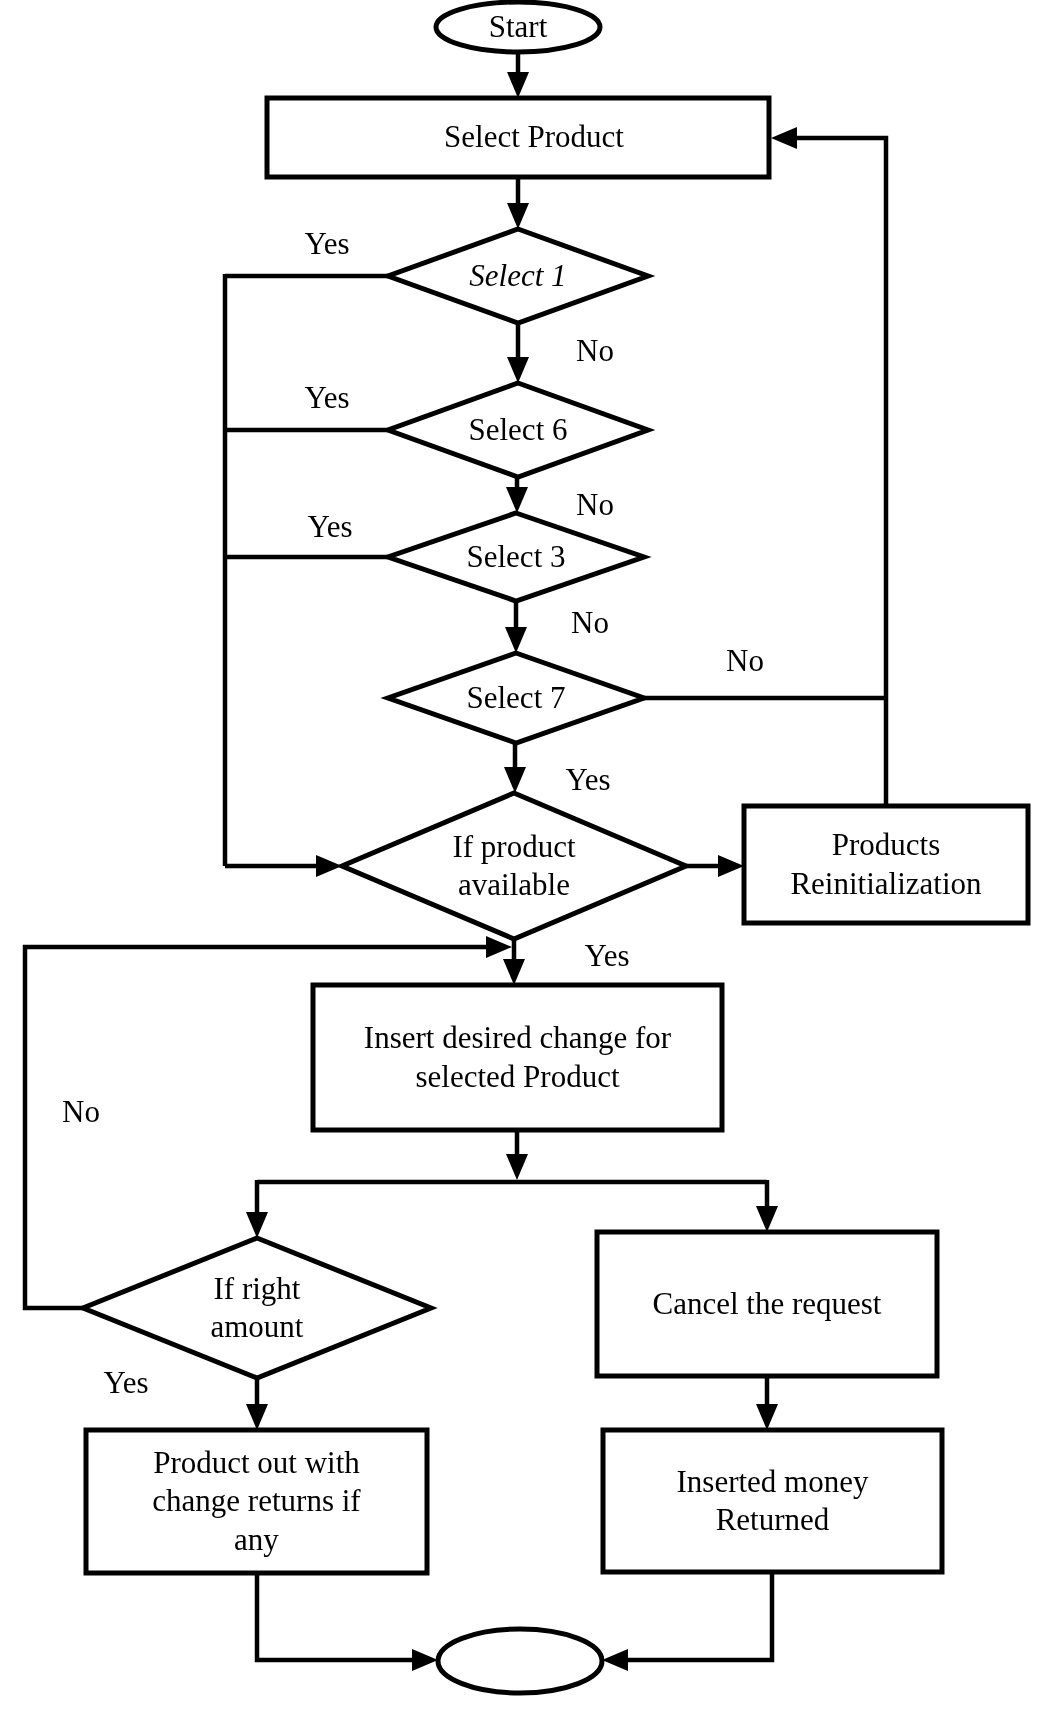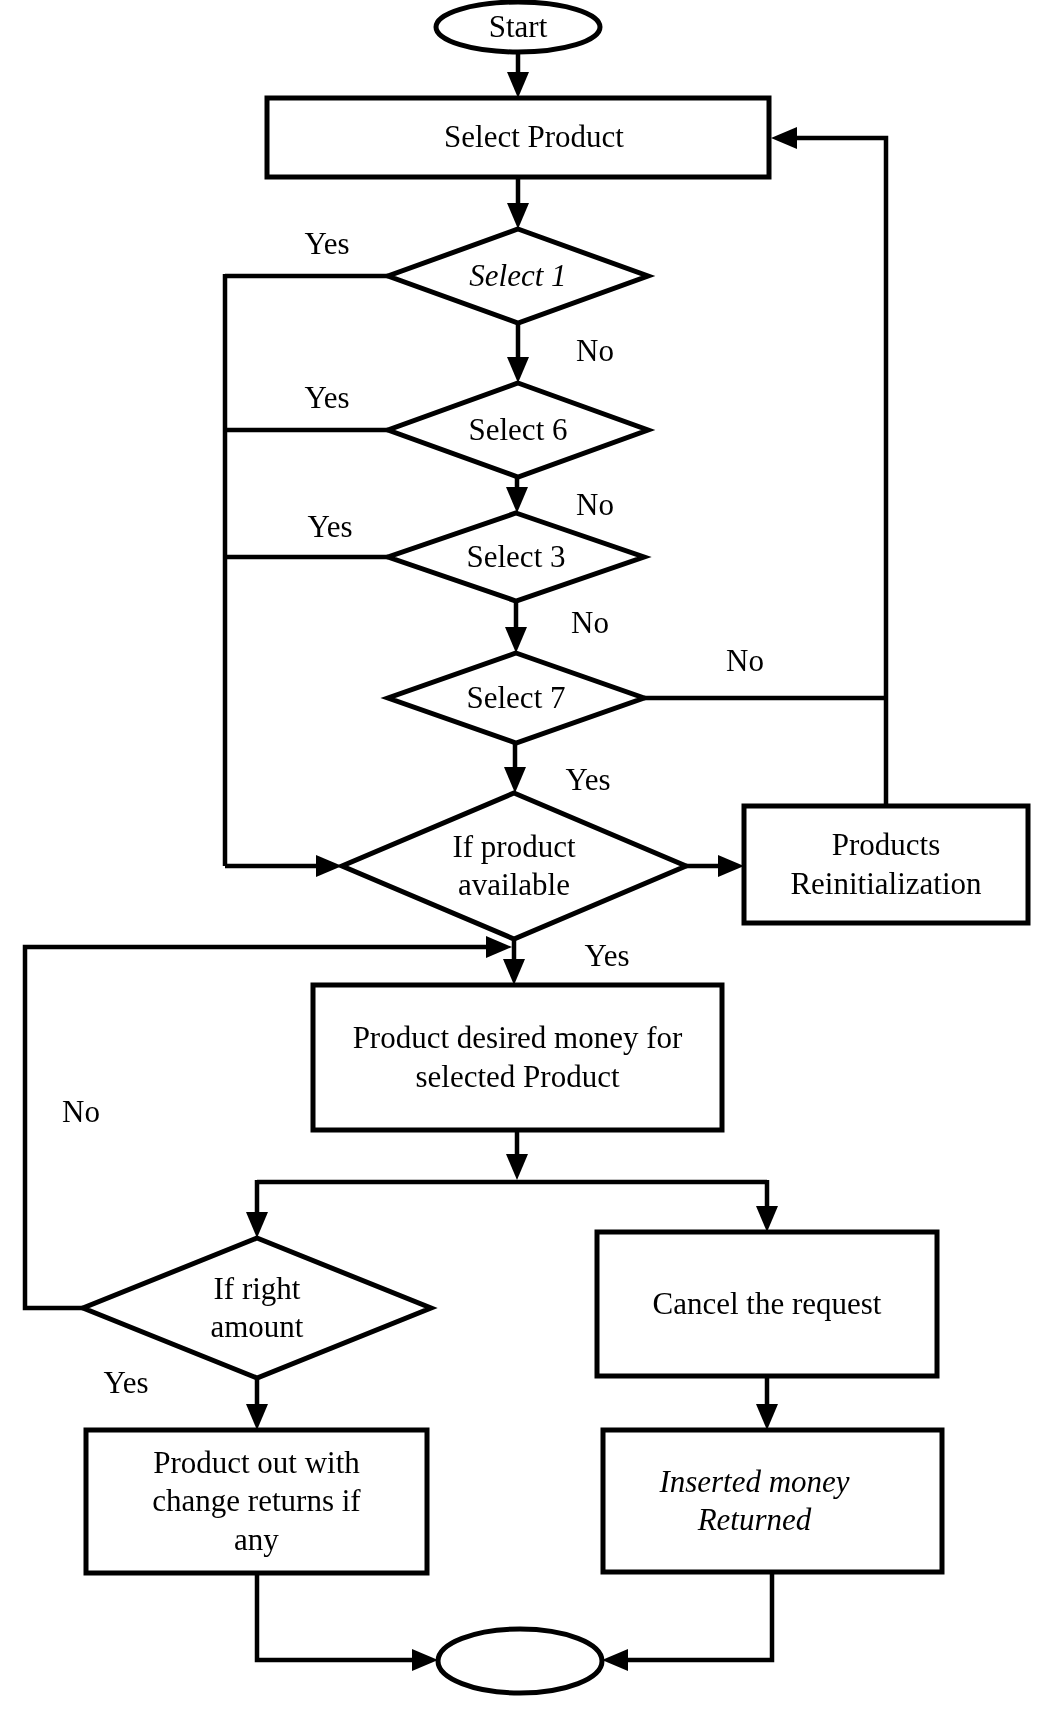--- a/index.html
+++ b/index.html
@@ -141,29 +141,29 @@
   <div class="node-label" style="left:438px;top:2px;width:160px;height:50px;">Start</div>
   <div class="node-label" style="left:283px;top:98px;width:502px;height:79px;">Select Product</div>
   <div class="node-label" style="left:388px;top:229px;width:260px;height:94px;font-style:italic;">Select 1</div>
   <div class="node-label" style="left:388px;top:383px;width:260px;height:94px;">Select 6</div>
   <div class="node-label" style="left:388px;top:513px;width:256px;height:88px;font-family:Liberation Serif, serif;">Select 3</div>
   <div class="node-label" style="left:388px;top:653px;width:256px;height:90px;">Select 7</div>
   <div class="node-label" style="left:744px;top:806px;width:284px;height:117px;">Products
 Reinitialization</div>
   <div class="node-label" style="left:342px;top:793px;width:344px;height:146px;">If product
 available</div>
-  <div class="node-label" style="left:313px;top:985px;width:409px;height:145px;">Product desired money for
+  <div class="node-label" style="left:313px;top:985px;width:409px;height:145px;">Insert desired change for
 selected Product</div>
   <div class="node-label" style="left:83px;top:1238px;width:348px;height:140px;">If right
 amount</div>
   <div class="node-label" style="left:86px;top:1430px;width:341px;height:143px;">Product out with
 change returns if
 any</div>
   <div class="node-label" style="left:597px;top:1232px;width:340px;height:144px;">Cancel the request</div>
-  <div class="node-label" style="left:585px;top:1430px;width:339px;height:142px;font-style:italic;">Inserted money
+  <div class="node-label" style="left:603px;top:1430px;width:339px;height:142px;">Inserted money
 Returned</div>
 
   <div class="edge-label" style="left:282px;top:222px;width:90px;height:44px;">Yes</div>
   <div class="edge-label" style="left:550px;top:329px;width:90px;height:44px;">No</div>
   <div class="edge-label" style="left:282px;top:376px;width:90px;height:44px;">Yes</div>
   <div class="edge-label" style="left:550px;top:483px;width:90px;height:44px;">No</div>
   <div class="edge-label" style="left:285px;top:505px;width:90px;height:44px;">Yes</div>
   <div class="edge-label" style="left:545px;top:601px;width:90px;height:44px;">No</div>
   <div class="edge-label" style="left:700px;top:639px;width:90px;height:44px;">No</div>
   <div class="edge-label" style="left:543px;top:758px;width:90px;height:44px;">Yes</div>

